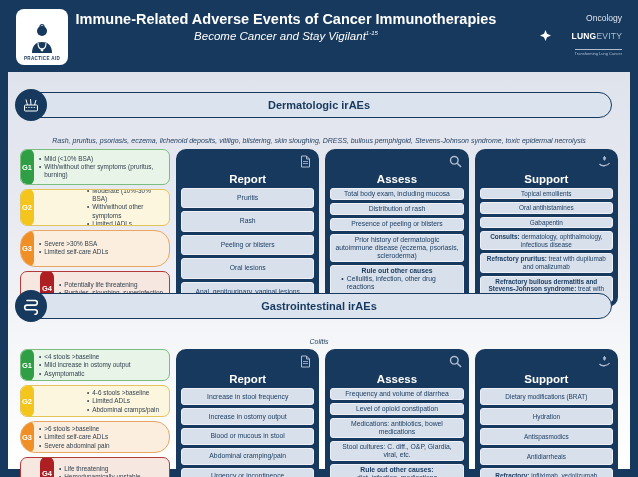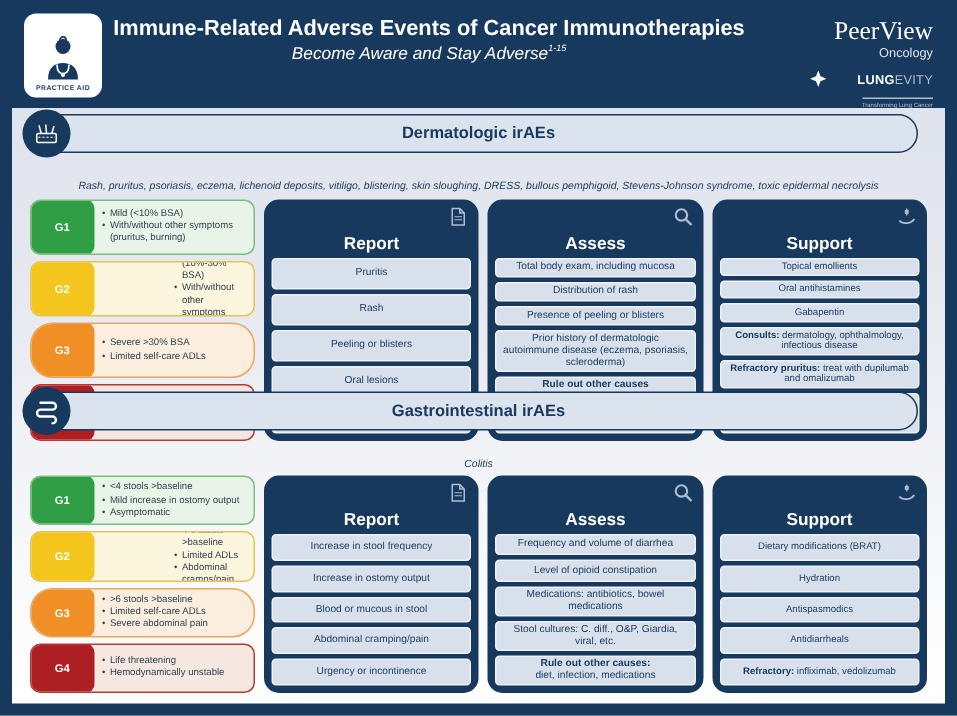--- a/index.html
+++ b/index.html
@@ -22,40 +22,40 @@
   .lgv{margin-top:7px;display:flex;justify-content:flex-end;align-items:center;gap:21px;}
   .lgv-name{font-size:8.5px;letter-spacing:.2px;}
   .lgv-name b{color:#fff;}
   .lgv-name span{color:#aebdd2;font-weight:normal;}
   .lgv-tag{font-size:4px;color:#aebdd2;border-top:.5px solid #aebdd2;display:inline-block;margin-top:1px;padding-top:1px;}
 
   
   .body{position:absolute;left:8px;right:8px;top:72px;bottom:8px;background:linear-gradient(180deg,#dfe3ec 0%,#e8eaf1 35%,#f6f7f9 70%,#ffffff 100%);}
   .banner{margin:8px 14px 0;height:25px;background:#17395d;border-radius:8px;display:flex;align-items:center;justify-content:center;color:#fff;font-weight:bold;font-size:11px;}
 
-  .sec-hdr{position:relative;margin:4px 4px 0;height:42px;}
+  .sec-hdr{position:relative;margin:20px 4px 0;height:42px;}
   .sec-bar{position:absolute;left:14px;right:14px;top:0;height:26px;background:#dbe3ef;border:1.5px solid #17395d;border-radius:15px;display:flex;align-items:center;justify-content:center;color:#17395d;font-weight:bold;font-size:11px;box-sizing:border-box;}
   .sec-circ{position:absolute;left:3px;top:-3px;width:32px;height:32px;background:#17395d;border-radius:50%;display:flex;align-items:center;justify-content:center;z-index:2;}
   .sec-sub{text-align:center;font-style:italic;font-size:7px;color:#1b3a5c;margin-top:3px;line-height:1.1;}
 
   .grid{margin:4px 12px 0;display:grid;grid-template-columns:150px 1fr 1fr 1fr;gap:6px;}
   .grid.derm{height:124px;}
   .grid.gi{height:132px;}
 
   
   .grades{display:flex;flex-direction:column;gap:4px;}
   .grade{flex:1;display:flex;border-radius:7px;border:1px solid;overflow:hidden;}
-  .gtab{width:43px;flex-shrink:0;display:flex;align-items:center;justify-content:center;color:#fff;font-weight:bold;font-size:7.5px;border-radius:6px;margin:-1px;}
+  .gtab{width:14px;flex-shrink:0;display:flex;align-items:center;justify-content:center;color:#fff;font-weight:bold;font-size:7.5px;border-radius:6px;margin:-1px;}
   .gls{flex:1;display:flex;flex-direction:column;justify-content:center;padding:2px 3px 2px 6px;}
   .gli{display:flex;font-size:6.4px;color:#33424f;line-height:1.3;}
   .gli::before{content:"•";margin-right:3px;}
   .g1{border-color:#79bd7f;background:#e9f4e9;}  .g1 .gtab{background:#2f9e44;}
   .g2{border-color:#e4c455;background:#fcf6df;gap:48px;}  .g2 .gtab{background:#f4c51d;}
   .g3{border-color:#eaa55e;background:#fbeede;border-radius:15px;}  .g3 .gtab{background:#ef8f25;}
-  .g4{border-color:#b43a3a;background:#f6e7e1;}  .g4 .gtab{background:#ae1f24;}
+  .g4{border-color:#b43a3a;background:#f6e7e1;padding-left:20px;}  .g4 .gtab{background:#ae1f24;}
 
   
   .panel{background:#17395d;border-radius:10px;padding:2px 5px 5px;display:flex;flex-direction:column;position:relative;}
   .ptitle{color:#fff;font-weight:bold;font-size:11.5px;text-align:center;height:17px;line-height:17px;flex-shrink:0;margin-top:20px;}
   .picon{position:absolute;right:7px;top:5px;}
   .pitems{flex:1;display:flex;flex-direction:column;gap:3px;}
   .pitem{flex:1;background:#d8e0ec;border:1px solid #eef2f8;border-radius:3px;display:flex;align-items:center;justify-content:center;text-align:center;font-size:6.8px;color:#17395d;padding:1px 4px;line-height:1.18;box-sizing:border-box;}
   .pitem b{font-weight:bold;}
   .support .pitem{font-size:6.4px;}
   .f13{flex:1.3;} .f14{flex:1.4;} .f16{flex:1.6;} .f17{flex:1.7;}
@@ -78,24 +78,23 @@
         <circle cx="14" cy="2.6" r="2" fill="none" stroke="#17395d" stroke-width="1.2"></circle>
         <circle cx="14" cy="2.6" r="0.8" fill="#17395d"></circle>
         <path d="M4 29c0-8 4.5-11 10-11s10 3 10 11z" fill="#17395d"></path>
         <path d="M10 19c0 4 1.5 6 4 6s4-2 4-6" fill="none" stroke="#ffffff" stroke-width="1.1"></path>
         <circle cx="14" cy="26" r="1.4" fill="#ffffff"></circle>
       </svg>
       <div class="badge-label">PRACTICE AID</div>
     </div>
     <div class="hdr-center">
       <div class="hdr-title">Immune-Related Adverse Events of Cancer Immunotherapies</div>
-      <div class="hdr-sub"><span>Become Aware and Stay Adverse</span><sup>1-15</sup></div>
+      <div class="hdr-sub"><span>Become Cancer and Stay Vigilant</span><sup>1-15</sup></div>
     </div>
     <div class="hdr-right">
-      <div class="pv">PeerView</div>
       <div class="pv-sub">Oncology</div>
       <div class="lgv">
         <svg width="11" height="11" viewBox="0 0 11 11">
           <polygon points="5.5,0 7,3.8 11,5.5 7,7.2 5.5,11 4,7.2 0,5.5 4,3.8" fill="#ffffff"></polygon>
         </svg>
         <span class="lgv-name"><b>LUNG</b><span>EVITY</span></span>
       </div>
       <span class="lgv-tag">Transforming Lung Cancer</span>
     </div>
   </div>

